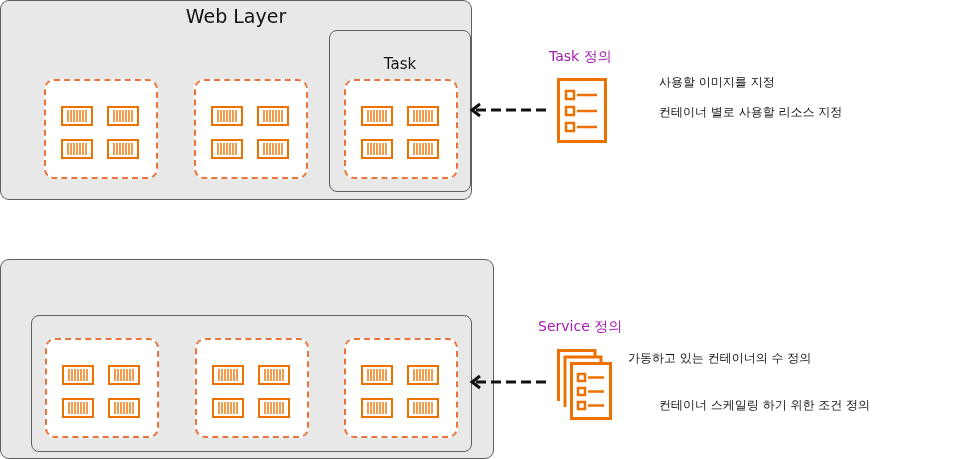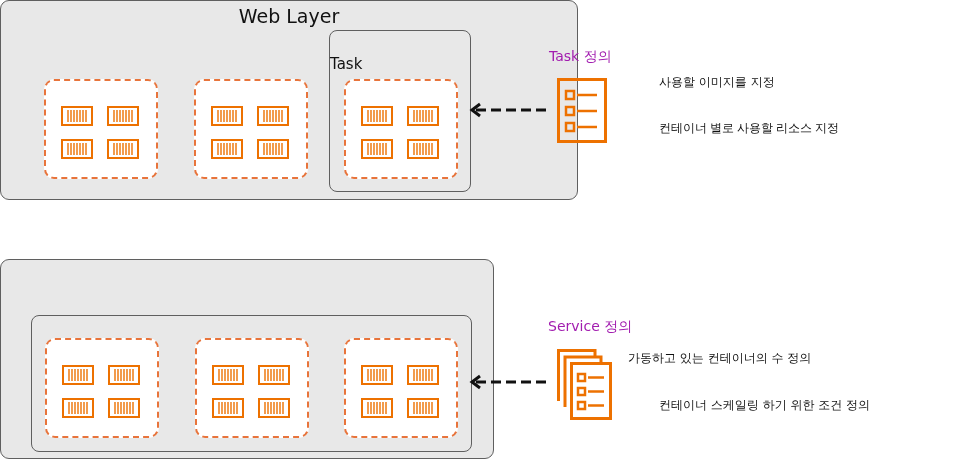--- a/index.html
+++ b/index.html
@@ -1,32 +1,32 @@
 <!DOCTYPE html>
 <html><head>
 <meta charset="utf-8">
 <style>
   html, body { margin:0; padding:0; background:#fff; }
   body { width:960px; height:459px; position:relative; overflow:hidden;
          font-family:"DejaVu Sans", sans-serif; color:#1a1a1a; }
   .layer { position:absolute; background:#e8e8e8; border:1.5px solid #5f5f5f; border-radius:9px; box-sizing:border-box; }
   .layer-title { position:absolute; left:0; right:0; text-align:center; font-size:19px; color:#111; }
   .inner { position:absolute; background:#e8e8e8; border:1.5px solid #5f5f5f; border-radius:8px; box-sizing:border-box; }
-  .inner-title { position:absolute; left:0; right:0; font-size:15px; color:#111; }
+  .inner-title { position:absolute; left:0; right:0; text-align:center; font-size:15px; color:#111; }
   .group { position:absolute; width:114px; height:100px; background:#fff; border:2px dashed #e8743b;
            border-radius:10px; box-sizing:border-box; }
   .ctr { position:absolute; width:32px; height:20px; }
   .label { position:absolute; font-size:14px; color:#a21caf; white-space:nowrap; }
   .desc { position:absolute; font-size:12px; color:#111; white-space:nowrap; }
   .arrow { position:absolute; }
 </style>
 </head>
 <body>
 
-<div class="layer" style="left:0;top:0;width:578px;height:200px;">
+<div class="layer" style="left:0;top:0;width:472px;height:200px;">
   <div class="layer-title" style="top:4px;">Web Layer</div>
   <div class="group" style="left:43px;top:78px;">
       <div class="ctr" style="left: 15px; top: 25px;"><svg width="32" height="20">
           <rect x="1" y="1" width="30" height="18" fill="#fff" stroke="#ed7100" stroke-width="2"></rect>
           <line x1="7" y1="4" x2="7" y2="16" stroke="#ed7100" stroke-width="1.4"></line>
           <line x1="10" y1="4" x2="10" y2="16" stroke="#ed7100" stroke-width="1.4"></line>
           <line x1="13" y1="4" x2="13" y2="16" stroke="#ed7100" stroke-width="1.4"></line>
           <line x1="16" y1="4" x2="16" y2="16" stroke="#ed7100" stroke-width="1.4"></line>
           <line x1="19" y1="4" x2="19" y2="16" stroke="#ed7100" stroke-width="1.4"></line>
           <line x1="22" y1="4" x2="22" y2="16" stroke="#ed7100" stroke-width="1.4"></line>
@@ -291,23 +291,23 @@
 <svg style="position:absolute;left:557px;top:78px;" width="52" height="66">
   <rect x="1.5" y="1.5" width="47" height="62" fill="none" stroke="#ed7100" stroke-width="3"></rect>
   <rect x="9" y="13" width="8" height="8" fill="none" stroke="#ed7100" stroke-width="2.5"></rect>
   <line x1="20" y1="17" x2="40" y2="17" stroke="#ed7100" stroke-width="2.5"></line>
   <rect x="9" y="29" width="8" height="8" fill="none" stroke="#ed7100" stroke-width="2.5"></rect>
   <line x1="20" y1="33" x2="40" y2="33" stroke="#ed7100" stroke-width="2.5"></line>
   <rect x="9" y="45" width="8" height="8" fill="none" stroke="#ed7100" stroke-width="2.5"></rect>
   <line x1="20" y1="49" x2="40" y2="49" stroke="#ed7100" stroke-width="2.5"></line>
 </svg>
 <div class="desc" style="left:659px;top:74px;">사용할 이미지를 지정</div>
-<div class="desc" style="left:659px;top:120px;font-family:Liberation Serif, serif;">컨테이너 별로 사용할 리소스 지정</div>
-
-<div class="label" style="left:538px;top:318px;margin-left:10px;">Service 정의</div>
+<div class="desc" style="left:659px;top:104px;">컨테이너 별로 사용할 리소스 지정</div>
+
+<div class="label" style="left:538px;top:318px;">Service 정의</div>
 <svg class="arrow" style="left:468px;top:372px;" width="82" height="20">
   <line x1="8" y1="10" x2="80" y2="10" stroke="#111" stroke-width="3" stroke-dasharray="10,5"></line>
   <polyline points="12,4 4,10 12,16" fill="none" stroke="#111" stroke-width="3"></polyline>
 </svg>
 <svg style="position:absolute;left:557px;top:349px;" width="56" height="72">
   <polyline points="1.5,52 1.5,1.5 38,1.5 38,8" fill="none" stroke="#ed7100" stroke-width="3"></polyline>
   <polyline points="8,58 8,8 44,8 44,14" fill="none" stroke="#ed7100" stroke-width="3"></polyline>
   <rect x="14.5" y="14.5" width="39" height="55" fill="#fff" stroke="#ed7100" stroke-width="3"></rect>
   <rect x="21" y="25" width="7" height="7" fill="none" stroke="#ed7100" stroke-width="2.5"></rect>
   <line x1="31" y1="28.5" x2="47" y2="28.5" stroke="#ed7100" stroke-width="2.5"></line>

